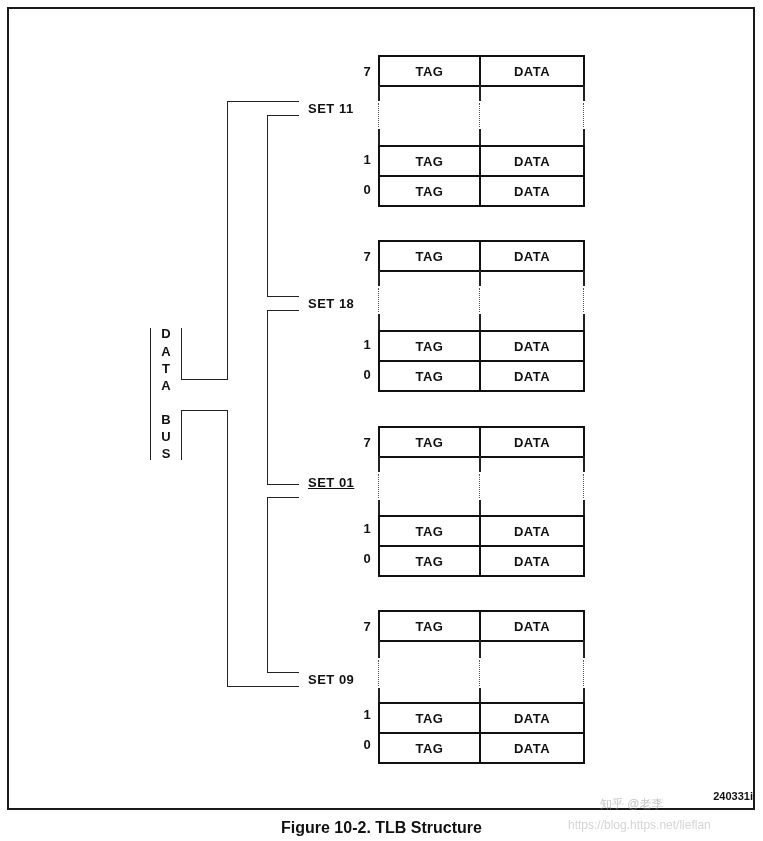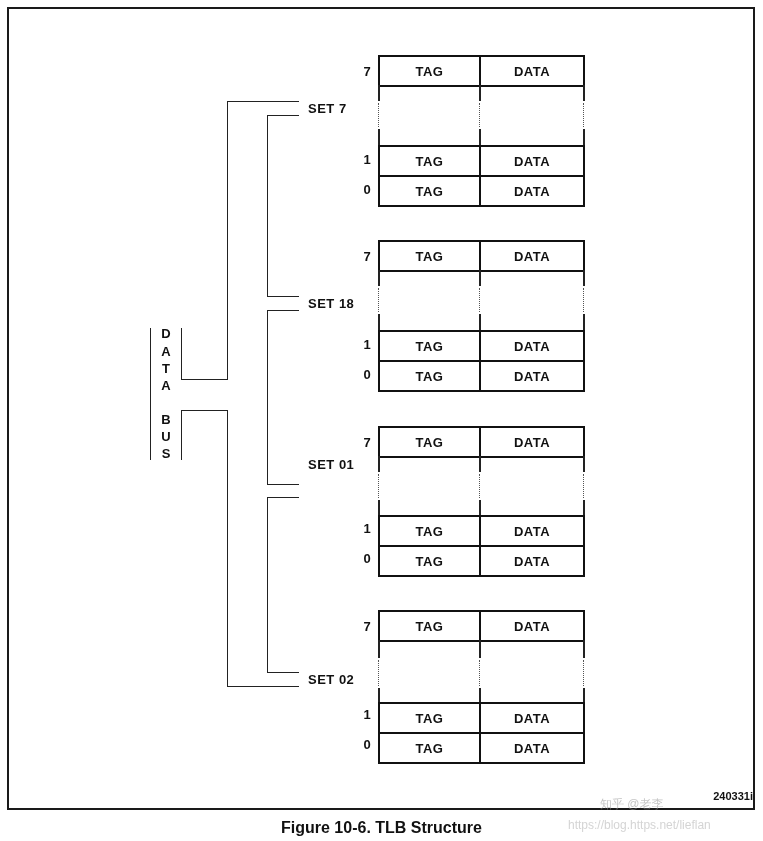--- a/index.html
+++ b/index.html
@@ -56,24 +56,24 @@
   <div class="vline" style="left:267px; top:115px; height:182px;"></div>
   <div class="hline" style="left:267px; top:296px; width:32px;"></div>
   <div class="hline" style="left:267px; top:310px; width:32px;"></div>
   <div class="vline" style="left:267px; top:310px; height:175px;"></div>
   <div class="hline" style="left:267px; top:484px; width:32px;"></div>
   <div class="hline" style="left:267px; top:497px; width:32px;"></div>
   <div class="vline" style="left:267px; top:497px; height:176px;"></div>
   <div class="hline" style="left:267px; top:672px; width:32px;"></div>
 </div>
 
-<div class="setlabel" style="left:308px; top:101px;">SET 7</div>
+<div class="setlabel" style="left:308px; top:101px;">SET 11</div>
 <div class="setlabel" style="left:308px; top:296px;">SET 18</div>
-<div class="setlabel" style="left:308px; top:457px;">SET 01</div>
-<div class="setlabel" style="left:308px; top:672px;">SET 02</div>
+<div class="setlabel" style="left:308px; top:475px;text-decoration:underline;">SET 01</div>
+<div class="setlabel" style="left:308px; top:672px;">SET 09</div>
 
 <div class="abs" style="left:0; top:55px;">
   <div class="rownum" style="left:360px; top:9px;">7</div>
   <div class="cell" style="left:378px; top:0; width:103px; height:32px; border:2px solid #111;">TAG</div>
   <div class="cell" style="left:479px; top:0; width:106px; height:32px; border:2px solid #111;">DATA</div>
   <div class="vline" style="left:378px; top:30px; height:16px; border-left-width:2px;"></div>
   <div class="vline" style="left:479px; top:30px; height:16px; border-left-width:2px;"></div>
   <div class="vline" style="left:583px; top:30px; height:16px; border-left-width:2px;"></div>
   <div class="dotted" style="left:378px; top:48px; height:24px;"></div>
   <div class="dotted" style="left:479px; top:48px; height:24px;"></div>
@@ -148,13 +148,13 @@
   <div class="cell" style="left:378px; top:92px; width:103px; height:32px; border:2px solid #111;">TAG</div>
   <div class="cell" style="left:479px; top:92px; width:106px; height:32px; border:2px solid #111;">DATA</div>
   <div class="rownum" style="left:360px; top:127px;">0</div>
   <div class="cell" style="left:378px; top:122px; width:103px; height:32px; border:2px solid #111;">TAG</div>
   <div class="cell" style="left:479px; top:122px; width:106px; height:32px; border:2px solid #111;">DATA</div>
 </div>
 
 <div class="fignum">240331i</div>
 <div class="watermark">知乎 @老李</div>
 <div class="watermark2">https://blog.https.net/lieflan</div>
-<div class="caption">Figure 10-6.  TLB Structure</div>
+<div class="caption">Figure 10-2.  TLB Structure</div>
 
 </body></html>

